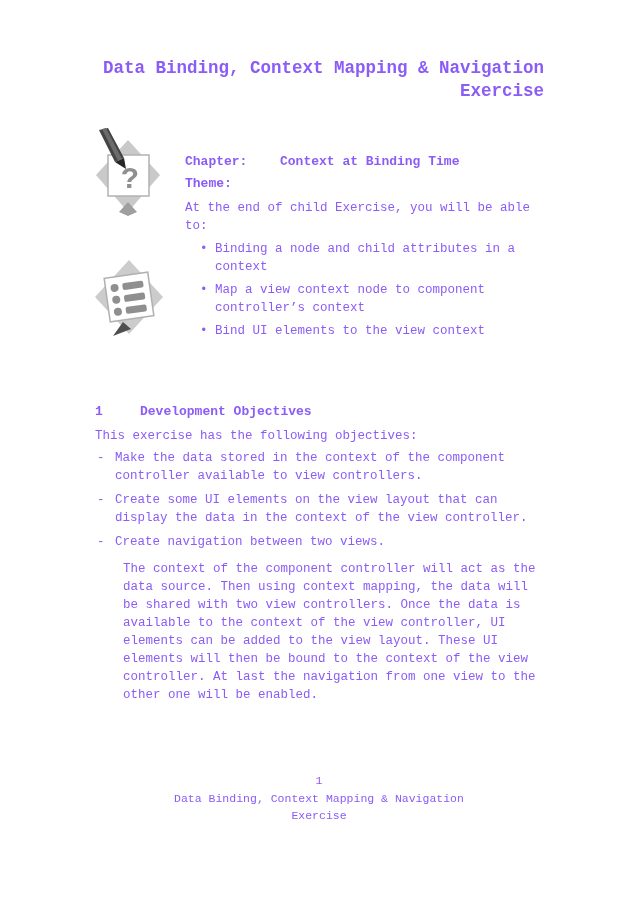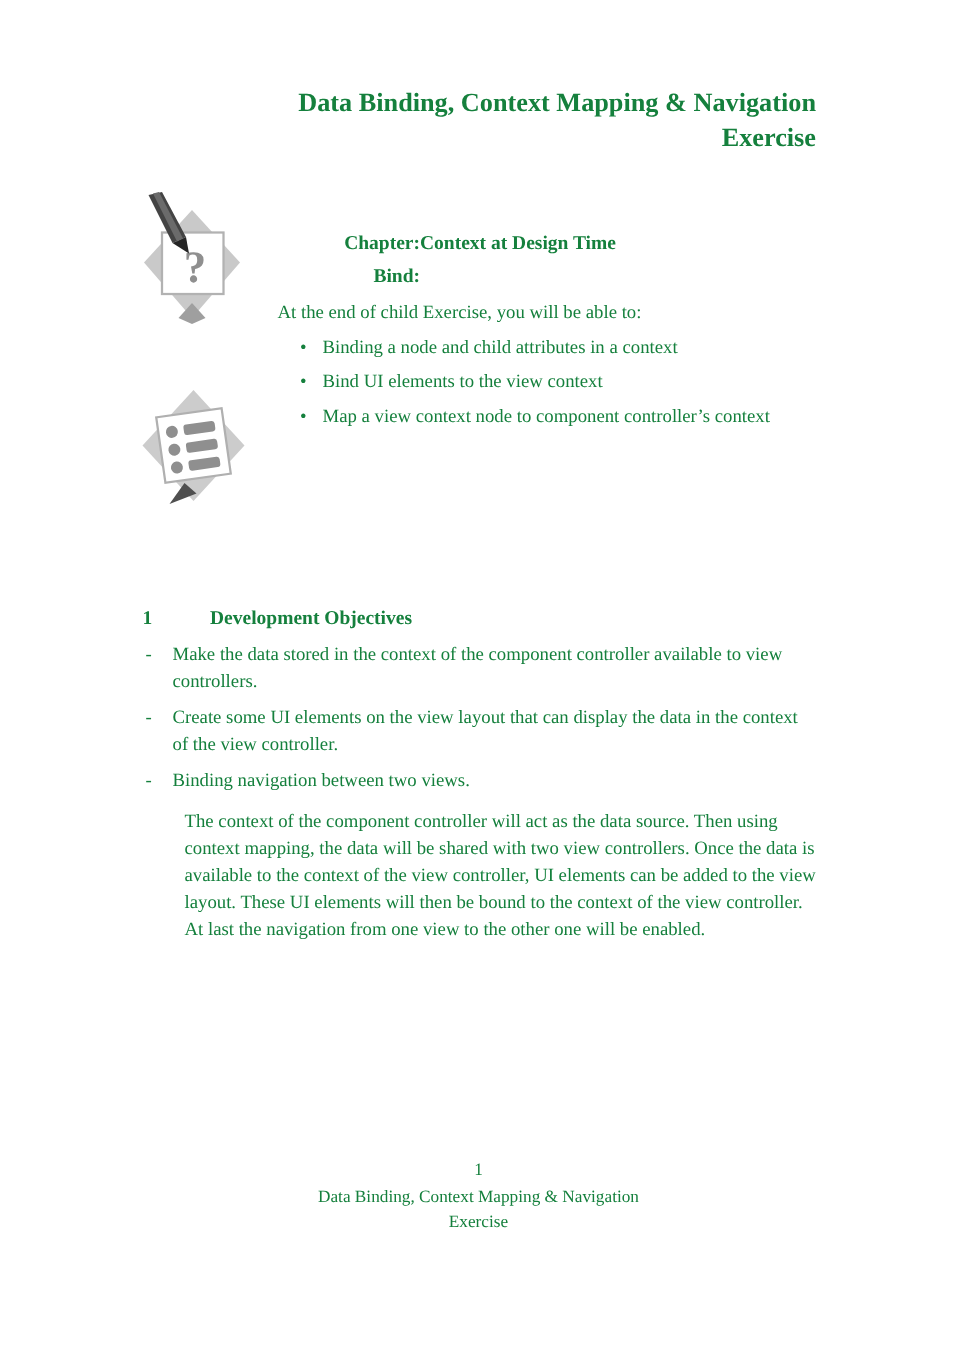--- a/index.html
+++ b/index.html
@@ -6,22 +6,22 @@
     margin: 0;
     padding: 0;
     background: #ffffff;
   }
   .page {
     position: relative;
     width: 638px;
     height: 871px;
     background: #ffffff;
     margin: 0 auto;
-    font-family: Liberation Serif, serif;
-    color: #15803d;
+    font-family: Liberation Mono, monospace;
+    color: #8b5cf6;
     overflow: hidden;
   }
   .doc-title {
     position: absolute;
     top: 57px;
     left: 95px;
     right: 94px;
     text-align: right;
     font-weight: bold;
     font-size: 17.5px;
@@ -37,21 +37,20 @@
     right: 90px;
     font-size: 12.5px;
     line-height: 18px;
   }
   .info-row { display: flex; margin-bottom: 2px; }
   .info-label {
     flex: 0 0 95px;
     font-weight: bold;
     font-size: 13px;
     line-height: 19.5px;
-    text-align: right;
   }
   .info-value {
     font-weight: bold;
     font-size: 13px;
     line-height: 19.5px;
   }
   .intro { margin-top: 6px; }
   .bullets { margin-top: 5px; }
   .bullet-item {
     position: relative;
@@ -138,53 +137,54 @@
             <rect x="31" y="54.5" width="21" height="7" rx="2"></rect>
         </g>
       </g>
       <polygon points="30,70 38,77 20,84" fill="#4f4f4f"></polygon>
     </svg>
   </div>
 
   <div class="info-panel">
     <div class="info-row">
       <div class="info-label">Chapter:</div>
-      <div class="info-value">Context at Design Time</div>
+      <div class="info-value">Context at Binding Time</div>
     </div>
     <div class="info-row">
-      <div class="info-label">Bind:</div>
+      <div class="info-label">Theme:</div>
     </div>
     <div class="intro">At the end of child Exercise, you will be able to:</div>
     <div class="bullets">
       <div class="bullet-item">
         <span>Binding a node and child attributes in a context</span>
       </div>
       <div class="bullet-item">
-        <span>Bind UI elements to the view context</span>
+        <span>Map a view context node to component controller’s context</span>
       </div>
       <div class="bullet-item">
-        <span>Map a view context node to component controller’s context</span>
+        <span>Bind UI elements to the view context</span>
       </div>
     </div>
   </div>
 
   <div class="section">
     <div class="section-heading">
       <span class="section-number">1</span>
       <span>Development Objectives</span>
     </div>
+    <div>This exercise has the following objectives:</div>
     <div class="dash-list">
       <div class="dash-item">
         <span>Make the data stored in the context of the component controller available to view controllers.</span>
       </div>
       <div class="dash-item">
         <span>Create some UI elements on the view layout that can display the data in the context of the view controller.</span>
       </div>
       <div class="dash-item">
-        <span>Binding navigation between two views.</span>
+        <span>Create navigation between two views.</span>
       </div>
     </div>
     <div class="body-para">The context of the component controller will act as the data source. Then using context mapping, the data will be shared with two view controllers. Once the data is available to the context of the view controller, UI elements can be added to the view layout. These UI elements will then be bound to the context of the view controller. At last the navigation from one view to the other one will be enabled.</div>
   </div>
 
   <div class="footer">
     <div>1</div>
     <div>Data Binding, Context Mapping &amp; Navigation</div>
     <div>Exercise</div>
   </div>

